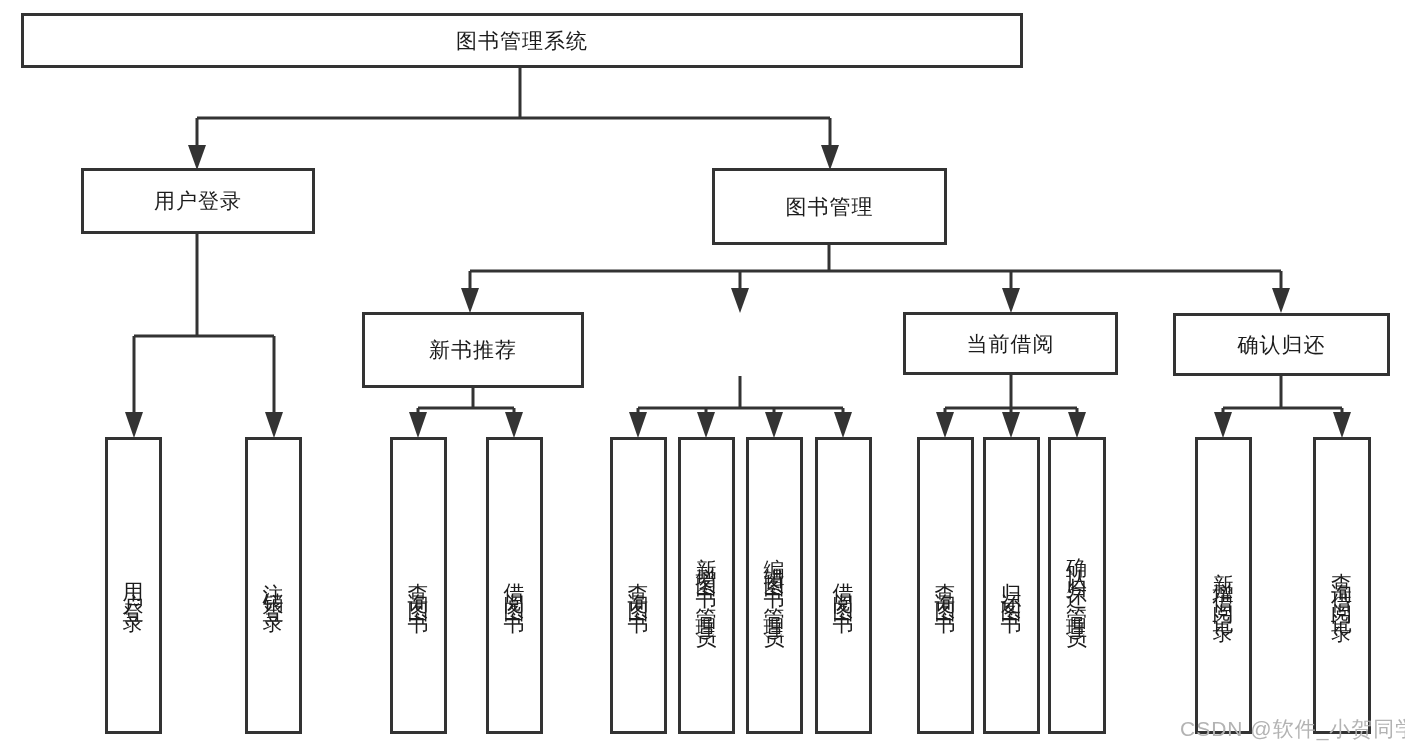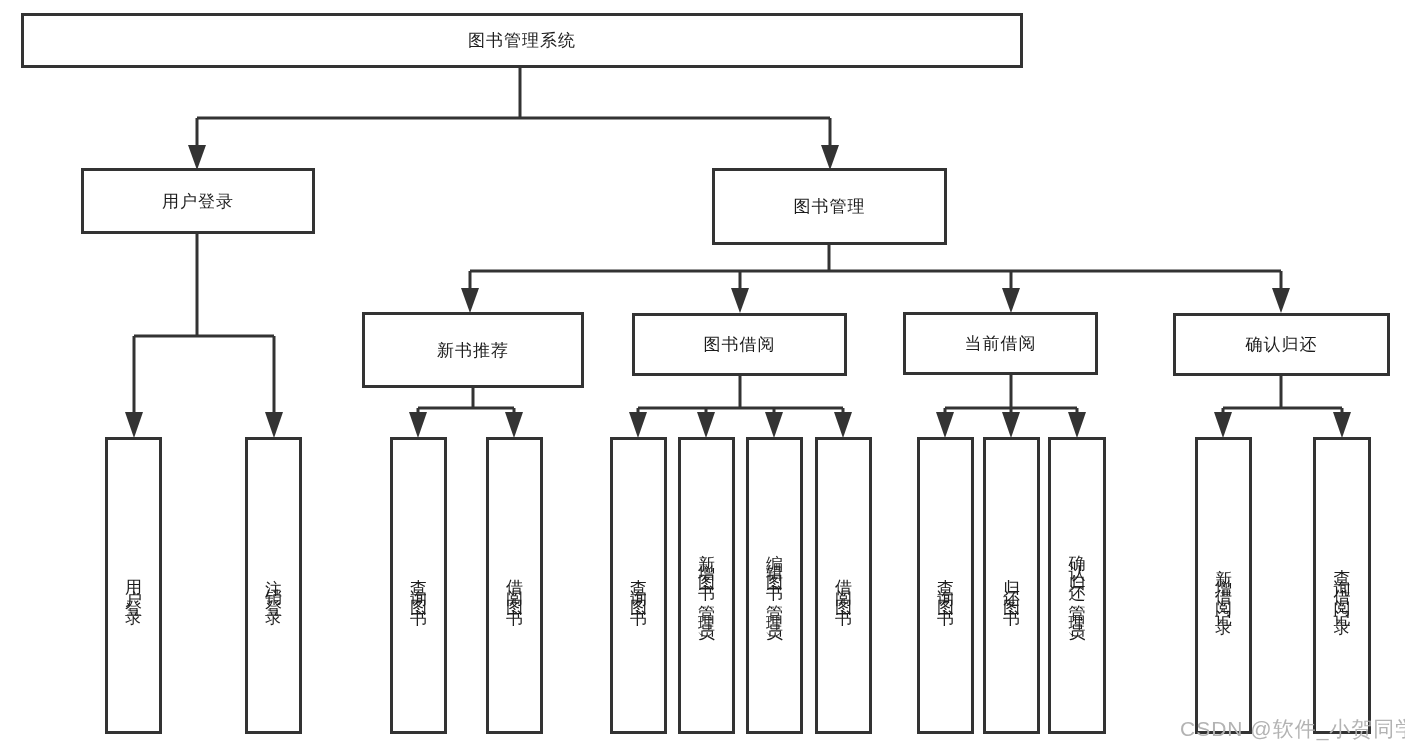--- a/index.html
+++ b/index.html
@@ -25,21 +25,21 @@
   }
   .box {
     position: absolute;
     box-sizing: border-box;
     border: 3px solid #333333;
     background: #ffffff;
     display: flex;
     align-items: center;
     justify-content: center;
     color: #1c1c1c;
-    font-size: 17px;
+    font-size: 21px;
     letter-spacing: 1px;
     z-index: 2;
   }
   .box.h span { white-space: nowrap; }
   .box.v {
     top: 437px;
     width: 57px;
     height: 297px;
   }
   .box.v .vtext {
@@ -138,24 +138,21 @@
   <div class="box h" style="left:81px;top:168px;width:234px;height:66px">
     <span>用户登录</span>
   </div>
   <div class="box h" style="left:712px;top:168px;width:235px;height:77px">
     <span>图书管理</span>
   </div>
 
   <div class="box h" style="left:362px;top:312px;width:222px;height:76px">
     <span>新书推荐</span>
   </div>
-  <div class="box h" style="left:632px;top:313px;width:215px;height:63px">
-    <span>图书借阅</span>
-  </div>
-  <div class="box h" style="left:903px;top:312px;width:195px;height:63px">
+  <div class="box h" style="left:903px;top:312px;width:215px;height:63px">
     <span>当前借阅</span>
   </div>
   <div class="box h" style="left:1173px;top:313px;width:217px;height:63px">
     <span>确认归还</span>
   </div>
 
   <div class="box v" style="left:105px">
     <span class="vtext">用户登录</span>
   </div>
   <div class="box v" style="left:245px">

